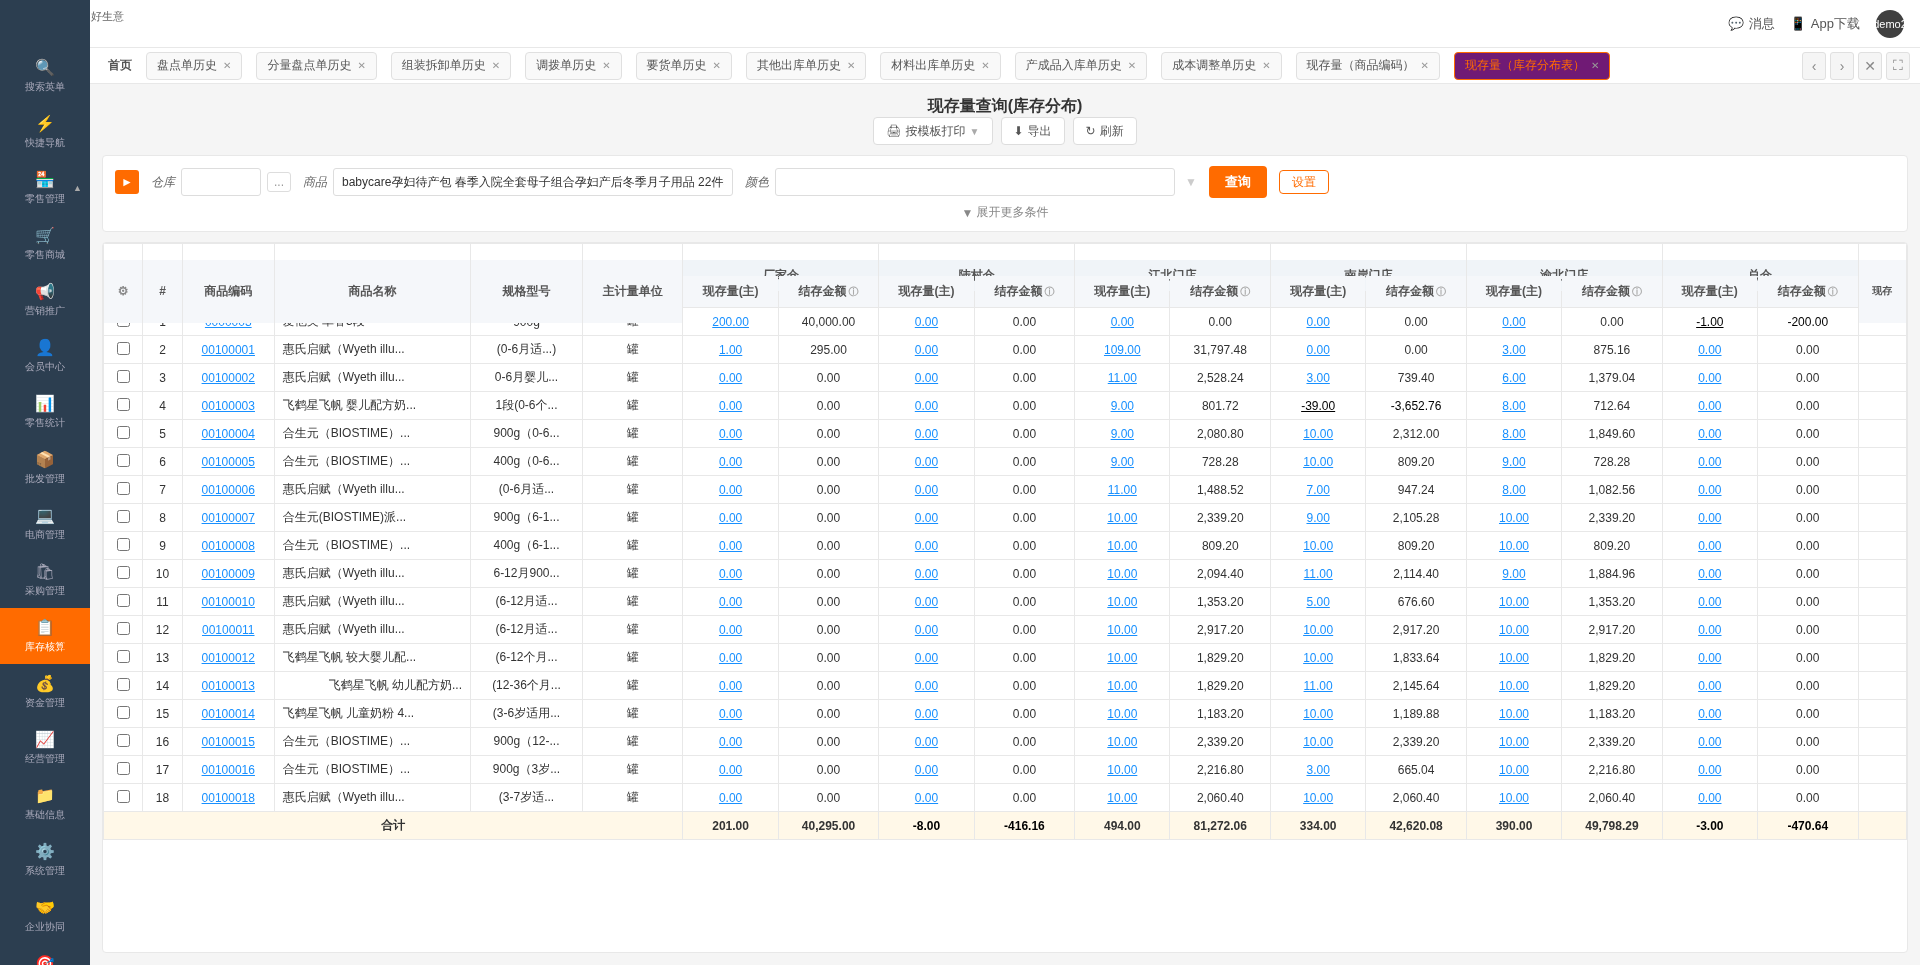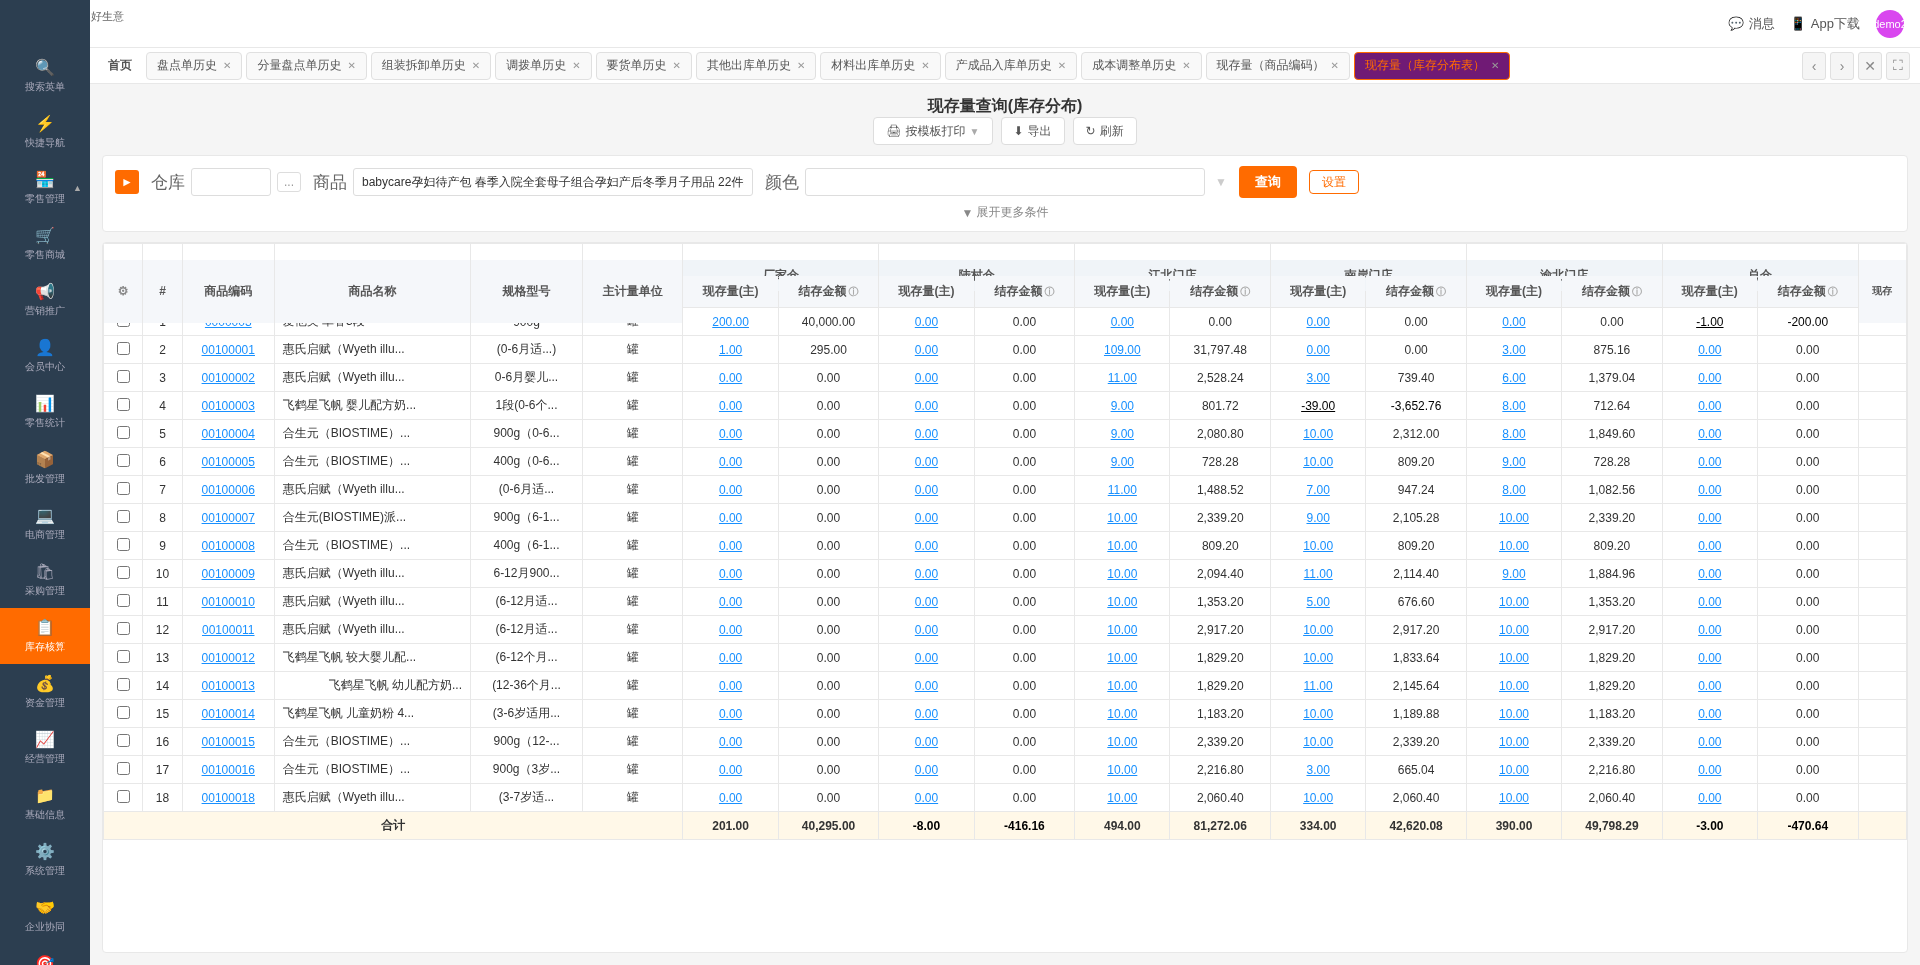--- a/index.html
+++ b/index.html
@@ -6,21 +6,21 @@
     body { font-family: 'Microsoft YaHei', Arial, sans-serif; font-size: 12px; background: #f5f5f5; color: #333; overflow: hidden; }
 
     
     .topbar { background: #fff; height: 48px; display: flex; align-items: center; justify-content: space-between; padding: 0 16px; border-bottom: 1px solid #e8e8e8; position: fixed; top: 0; left: 0; right: 0; z-index: 100; }
     .topbar-left { display: flex; align-items: center; gap: 8px; }
     .logo-area { display: flex; align-items: center; gap: 6px; }
     .logo-icon { width: 36px; height: 36px; background: #ff6b00; border-radius: 6px; display: flex; align-items: center; justify-content: center; color: white; font-size: 10px; font-weight: bold; }
     .logo-text { font-size: 11px; color: #666; line-height: 1.3; }
     .topbar-right { display: flex; align-items: center; gap: 16px; font-size: 13px; color: #555; }
     .topbar-right span { cursor: pointer; display: flex; align-items: center; gap: 4px; }
-    .avatar { width: 28px; height: 28px; border-radius: 50%; background: #d946ef; display: flex; align-items: center; justify-content: center; color: white; font-size: 11px; }
+    .avatar { width: 28px; height: 28px; border-radius: 50%; background: #404040; display: flex; align-items: center; justify-content: center; color: white; font-size: 11px; }
 
     
     .tabbar { background: #fff; height: 36px; display: flex; align-items: center; padding: 0 8px; border-bottom: 1px solid #e8e8e8; position: fixed; top: 48px; left: 90px; right: 0; z-index: 99; overflow: hidden; }
     .tab-item { height: 28px; padding: 0 10px; display: flex; align-items: center; gap: 4px; font-size: 12px; color: #555; cursor: pointer; white-space: nowrap; border-radius: 4px; margin-right: 2px; border: 1px solid #e0e0e0; background: #f9f9f9; }
     .tab-item.active { background: #701a75; color: #ff6b00; border-color: #ff6b00; align-items: center; }
     .tab-item .close-x { color: #999; font-size: 10px; margin-left: 2px; }
     .tab-nav-btn { width: 24px; height: 28px; display: flex; align-items: center; justify-content: center; cursor: pointer; color: #888; font-size: 14px; border: 1px solid #e0e0e0; border-radius: 3px; margin: 0 2px; background: #f5f5f5; flex-shrink: 0; }
     .tab-home { padding: 0 10px; font-size: 12px; color: #555; font-weight: bold; cursor: pointer; margin-right: 4px; }
 
     
@@ -36,21 +36,21 @@
     
     .page-header { display: flex; align-items: center; justify-content: space-between; margin-bottom: 10px; flex-direction: column; }
     .page-title { font-size: 16px; font-weight: bold; color: #333; }
     .header-actions { display: flex; gap: 8px; }
     .btn-action { height: 28px; padding: 0 12px; border: 1px solid #ddd; border-radius: 4px; background: #fff; cursor: pointer; font-size: 12px; color: #555; display: flex; align-items: center; gap: 4px; }
 
     
     .search-area { background: #fff; border: 1px solid #e8e8e8; border-radius: 4px; padding: 10px 12px; margin-bottom: 10px; }
     .search-row { display: flex; align-items: center; gap: 12px; }
     .search-field { display: flex; align-items: center; gap: 6px; }
-    .search-label { color: #666; white-space: nowrap; font-size: 17px; }
+    .search-label { color: #666; white-space: nowrap; font-size: 12px; font-style: italic; }
     .search-input { height: 28px; border: 1px solid #ddd; border-radius: 3px; padding: 0 8px; font-size: 12px; color: #333; }
     .search-input-wide { width: 400px; }
     .search-input-narrow { width: 80px; }
     .btn-orange { height: 32px; padding: 0 16px; background: #ff6b00; color: #fff; border: none; border-radius: 4px; cursor: pointer; font-size: 13px; font-weight: bold; }
     .btn-white-orange { height: 24px; padding: 0 12px; background: #fff; color: #ff6b00; border: 1px solid #ff6b00; border-radius: 4px; cursor: pointer; font-size: 12px; }
     .expand-btn { display: flex; align-items: center; gap: 3px; color: #888; font-size: 12px; cursor: pointer; margin: 6px auto 0; }
     .expand-row { display: flex; justify-content: center; }
     .toggle-arrow { width: 24px; height: 24px; background: #ff6b00; border-radius: 3px; display: flex; align-items: center; justify-content: center; color: #fff; font-size: 12px; cursor: pointer; flex-shrink: 0; }
     .ellipsis-btn { background: none; border: 1px solid #ddd; border-radius: 3px; padding: 2px 6px; font-size: 12px; color: #999; cursor: pointer; }
 
@@ -65,21 +65,21 @@
     .cell-red { color: #000000; margin-top: 22px; }
     .cell-num { font-variant-numeric: tabular-nums; }
     .gear-cell { color: #888; cursor: pointer; }
     .info-icon { color: #aaa; font-size: 10px; margin-left: 2px; cursor: pointer; }
 
     
     ::-webkit-scrollbar { width: 6px; height: 6px; }
     ::-webkit-scrollbar-track { background: #f1f1f1; }
     ::-webkit-scrollbar-thumb { background: #ccc; border-radius: 3px; }
 
-    .tab-scroll-area { display: flex; align-items: center; overflow: hidden; flex: 1; gap: 2px; }
+    .tab-scroll-area { display: flex; align-items: center; overflow: hidden; flex: 1; gap: 12px; }
   </style>
 </head>
 <body>
 
 <div class="topbar">
   <div class="topbar-left">
     <div class="logo-area">
       <div class="logo-icon">
         <svg width="22" height="22" viewBox="0 0 22 22">
             <circle cx="11" cy="11" r="10" fill="white" opacity="0.3"></circle>

